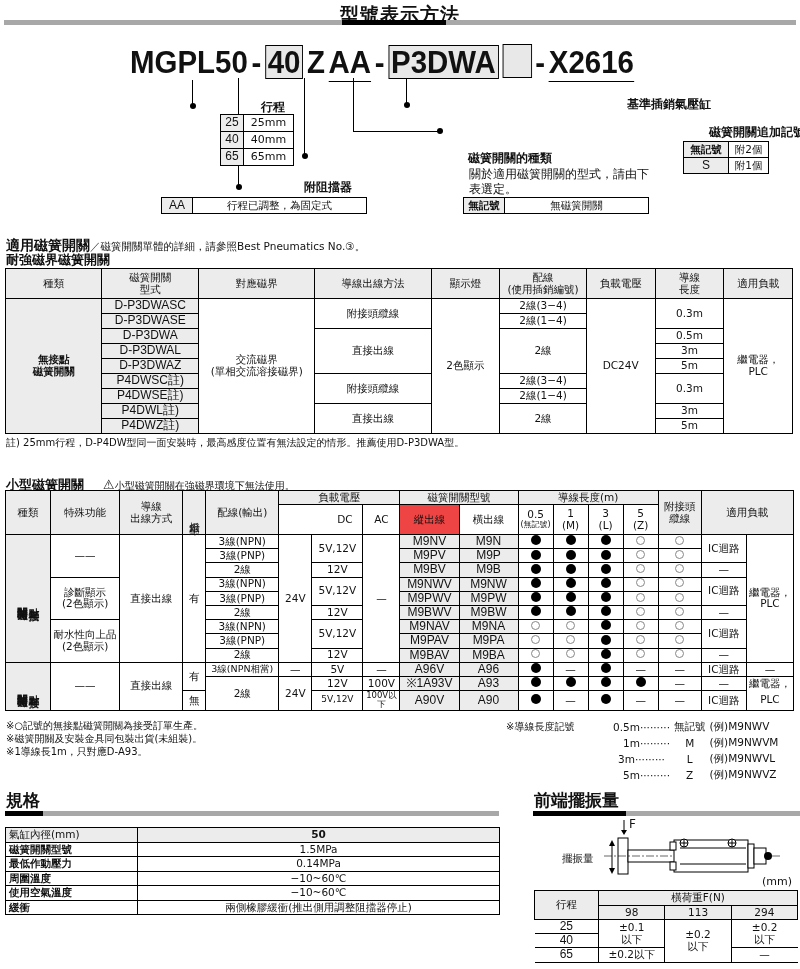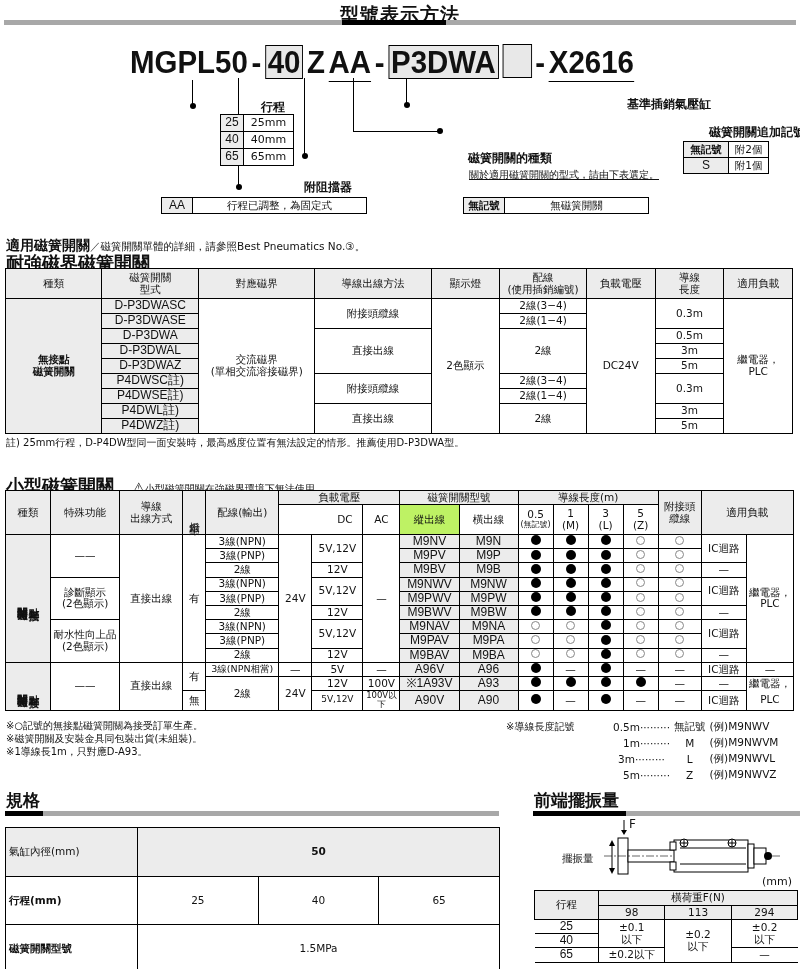--- a/index.html
+++ b/index.html
@@ -14,24 +14,24 @@
   .ul{border-bottom:1px solid #000;}
   .vline{width:1px;background:#000;}
   .hline{height:1px;background:#000;}
   .dot{width:6px;height:6px;border-radius:50%;background:#000;}
   .lbl{font-weight:bold;font-size:12px;white-space:nowrap;}
   table{border-collapse:collapse;}
   .tbl td,.tbl th{border:1px solid #000;padding:0;text-align:center;font-size:10.5px;font-weight:normal;line-height:1.1;}
   .tbl th{background:#ececec;}
   .g{background:#ececec;}
   .b{font-weight:bold;font-family:"Liberation Sans",sans-serif;font-size:12px !important;}
-  .sec{font-weight:bold;font-size:18px;}
+  .sec{font-weight:bold;font-size:13px;}
   .fill{display:inline-block;width:10px;height:10px;border-radius:50%;background:#000;}
   .empty{display:inline-block;width:9px;height:9px;border-radius:50%;border:1px solid #888;box-sizing:border-box;}
-  .spec td{border:1px solid #000;font-size:10.5px;padding:17px 3px;height:13.5px;line-height:13px;}
+  .spec td{border:1px solid #000;font-size:10.5px;padding:0 3px;height:13.5px;line-height:13px;}
   .spec td.k{font-weight:bold;text-align:left;}
   .spec td.v{text-align:center;}
   .note{font-size:10px;white-space:nowrap;}
   .vert{writing-mode:vertical-rl;text-orientation:upright;font-weight:bold;font-size:10.5px;letter-spacing:-1px;}
 </style>
 </head>
 <body>
 
 <div class="abs title-main" style="top:2px;">型號表示方法</div>
 <div class="abs rule" style="left:4px;top:20px;width:792px;"></div>
@@ -50,21 +50,21 @@
 <div class="abs vline" style="left:353px;top:78px;height:54px;"></div>
 <div class="abs hline" style="left:353px;top:131px;width:86px;"></div>
 <div class="abs dot" style="left:437px;top:128px;"></div>
 <div class="abs vline" style="left:406px;top:78px;height:27px;"></div>
 <div class="abs dot" style="left:404px;top:102px;"></div>
 
 <div class="abs lbl" style="left:261px;top:99px;">行程</div>
 <div class="abs lbl" style="left:627px;top:96px;">基準插銷氣壓缸</div>
 <div class="abs lbl" style="left:709px;top:124px;">磁簧開關追加記號</div>
 <div class="abs lbl" style="left:468px;top:150px;">磁簧開關的種類</div>
-<div class="abs" style="left:469px;top:167px;width:190px;font-size:10px;line-height:15px;text-decoration:underline;">關於適用磁簧開關的型式，請由下表選定。</div>
+<div class="abs" style="left:469px;top:167px;width:190px;font-size:12px;line-height:15px;">關於適用磁簧開關的型式，請由下表選定。</div>
 <div class="abs lbl" style="left:304px;top:179px;">附阻擋器</div>
 
 <table class="abs tbl" style="left:220px;top:114px;width:74px;">
   <tbody>
       <tr>
         <td class="g b" style="width:22px;height:16px;">25</td>
         <td style="font-size:11px;">25mm</td>
       </tr>
   <tr>
         <td class="g b" style="height:16px;">40</td>
@@ -202,21 +202,21 @@
     <th colspan="3">負載電壓</th>
     <th colspan="2">磁簧開關型號</th>
     <th colspan="4">導線長度(m)</th>
     <th rowspan="2" style="width:42px;white-space:pre-line;">附接頭
 纜線</th>
     <th rowspan="2" colspan="2">適用負載</th>
   </tr>
   <tr style="height:30px;">
     <th colspan="2" style="background:#fff;padding-left:48px;">DC</th>
     <th style="width:36px;background:#fff;">AC</th>
-    <th style="width:58px;background:#bef264;">縱出線</th>
+    <th style="width:58px;background:#ef4444;">縱出線</th>
     <th style="width:58px;background:#fff;">橫出線</th>
     <th style="width:34px;background:#fff;">
           <div>0.5</div>
           <div style="font-size:8px;">(無記號)</div>
         </th>
     <th style="width:34px;background:#fff;">
           <div>1</div>
           <div>(M)</div>
         </th>
     <th style="width:34px;background:#fff;">
@@ -431,32 +431,30 @@
 <div class="abs rule" style="left:5px;top:811px;width:494px;"></div>
 <div class="abs rule-black" style="left:5px;top:811px;width:38px;"></div>
 
 <table class="abs spec" style="left:5px;top:827px;width:495px;border-collapse:collapse;">
   <tbody>
       <tr>
         <td class="g" style="width:125px;font-weight:normal;text-align:left;">氣缸內徑(mm)</td>
         <td class="v g" colspan="3" style="font-weight:bold;">50</td>
       </tr>
   <tr>
-        <td class="k">行程(mm)</td>
-        <td class="v">25</td>
-        <td class="v">40</td>
-        <td class="v">65</td>
-      </tr>
-  <tr>
         <td class="k">磁簧開關型號</td>
         <td class="v" colspan="3">1.5MPa</td>
       </tr>
   <tr>
         <td class="k">最低作動壓力</td>
         <td class="v" colspan="3">0.14MPa</td>
+      </tr>
+  <tr>
+        <td class="k">周圍溫度</td>
+        <td class="v" colspan="3">−10~60℃</td>
       </tr>
   <tr>
         <td class="k">使用空氣溫度</td>
         <td class="v" colspan="3">−10~60℃</td>
       </tr>
   <tr>
         <td class="k">緩衝</td>
         <td class="v" colspan="3">兩側橡膠緩衝(推出側用調整阻擋器停止)</td>
       </tr>
 </tbody>

